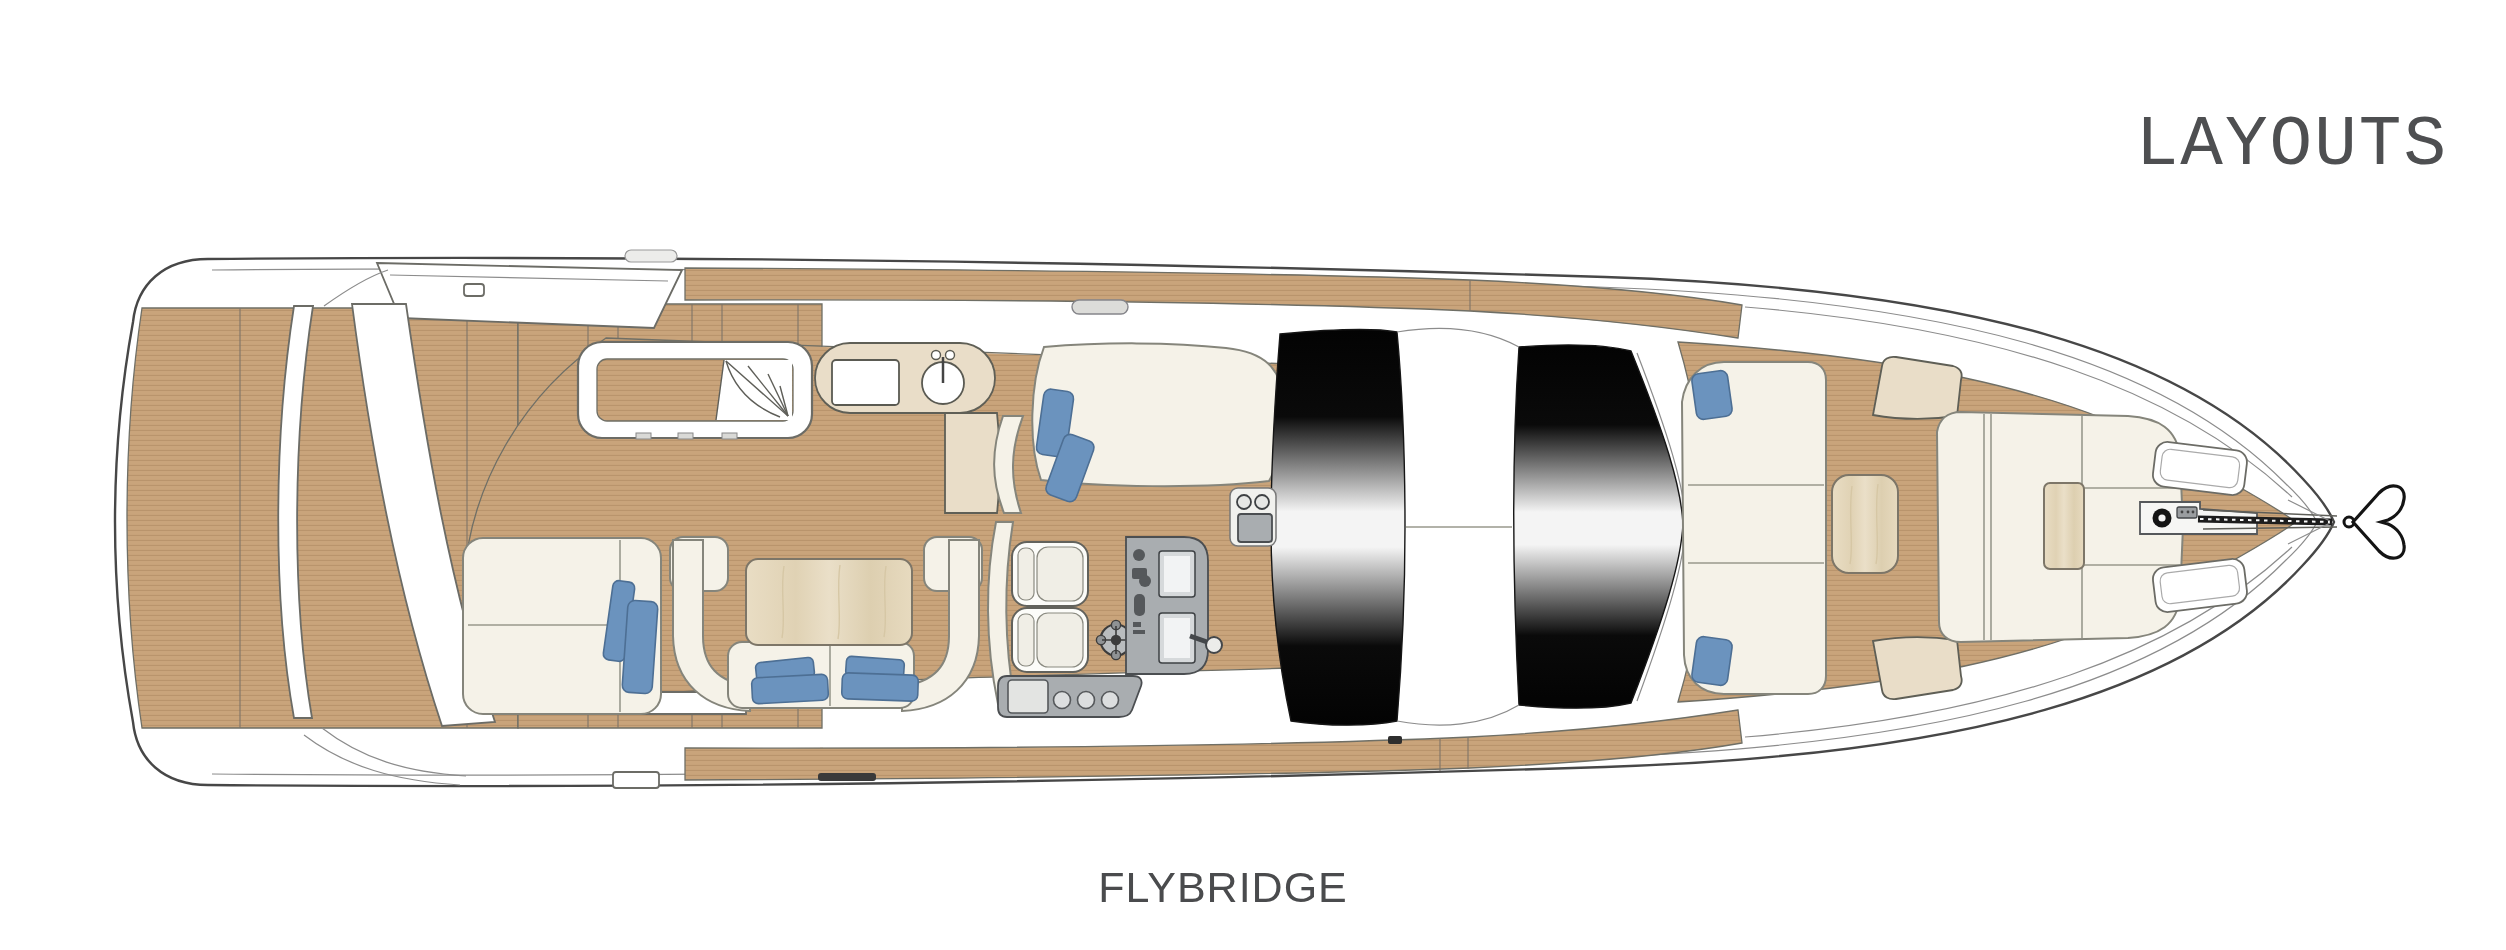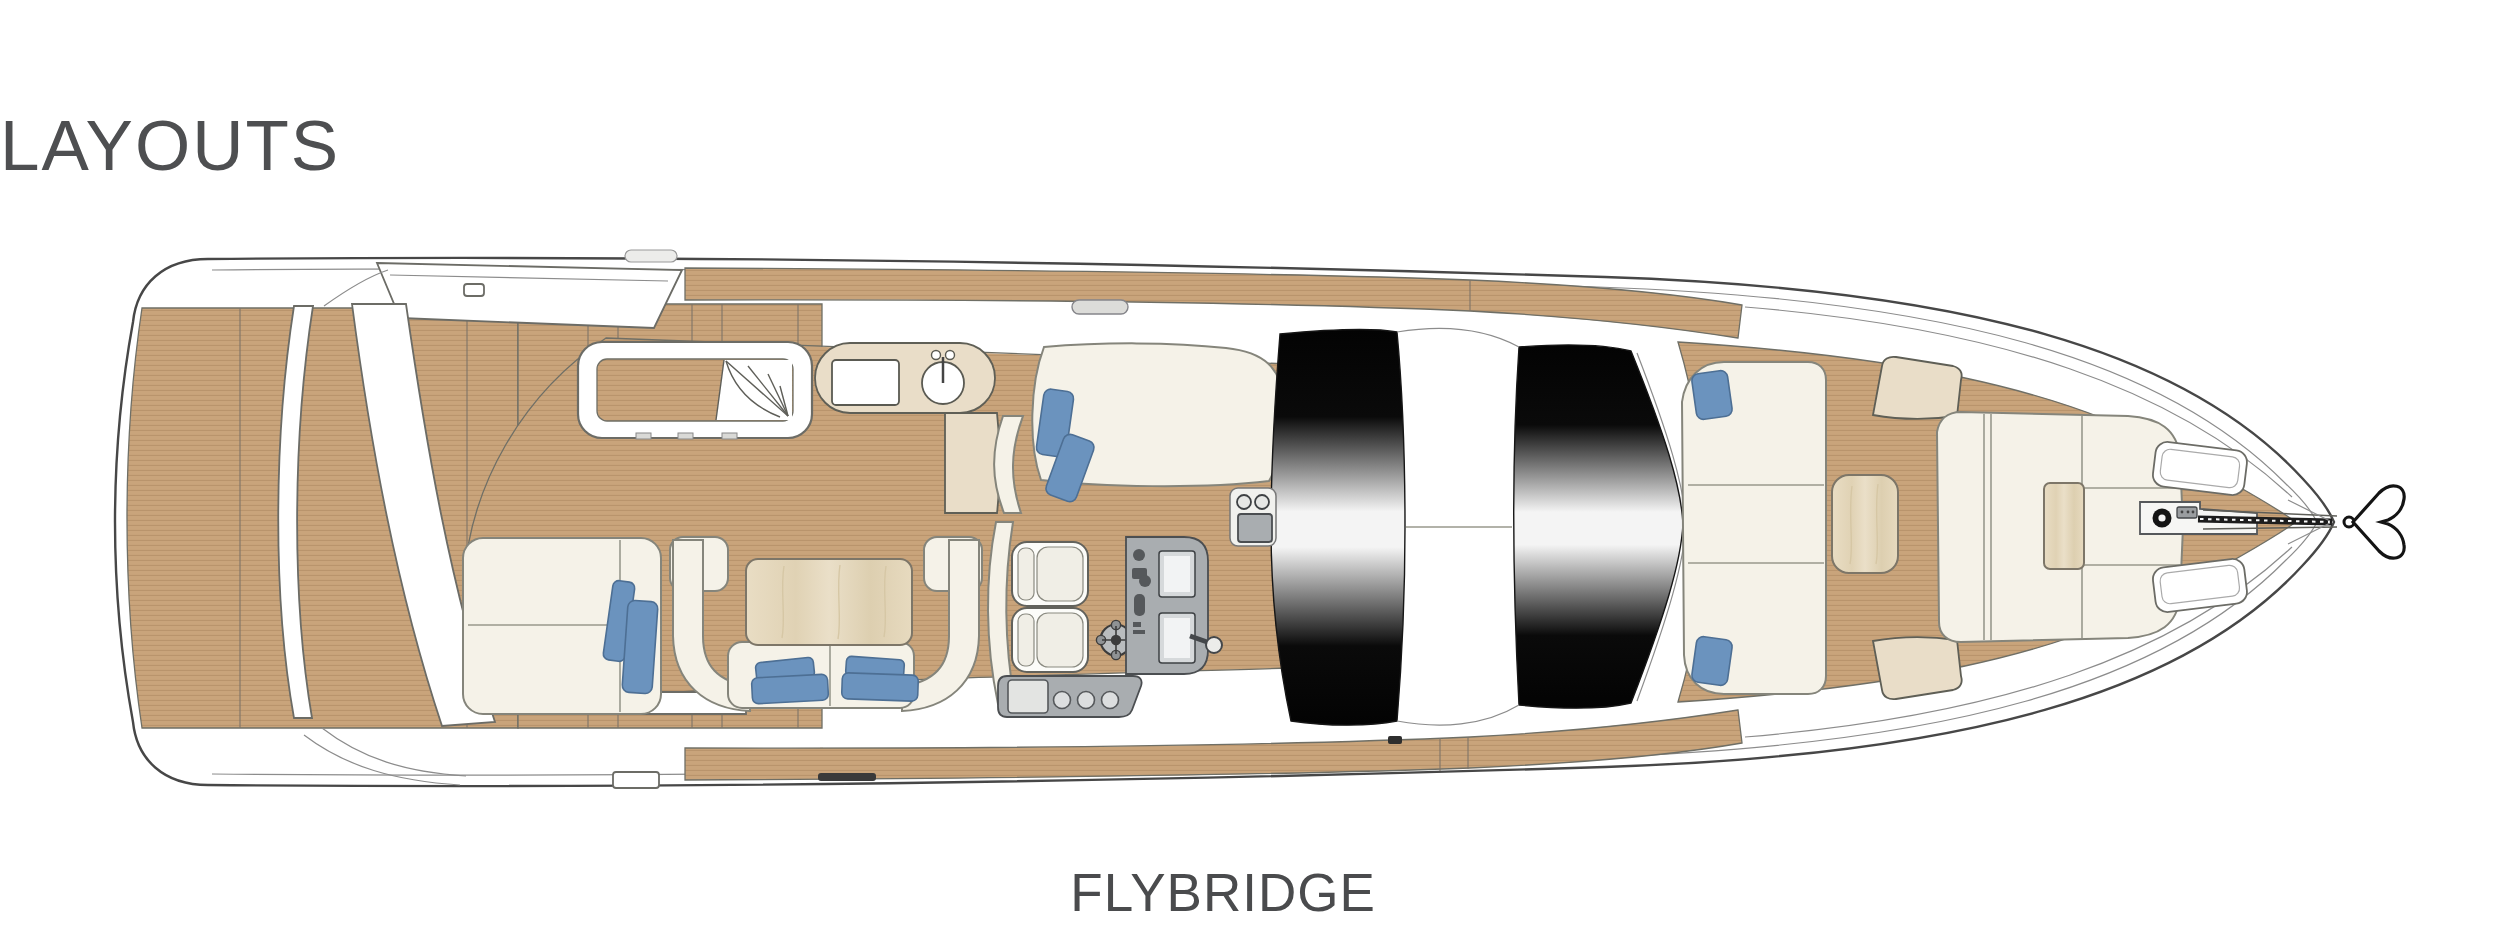--- a/index.html
+++ b/index.html
@@ -1,24 +1,25 @@
 <!DOCTYPE html>
 <html style="--c-title-text: #4e4f51; --c-caption-text: #4a4b4d; --c-outline: #474747; --c-teak: #c9a47b; --c-teak-stripe: #b9946c; --c-upholstery: #f5f2e8; --c-upholstery-edge: #85857b; --c-counter: #e9ddc8; --c-wood: #e4d6ba; --c-wood-streak: #d6c7a5; --c-cushion: #6b93be; --c-cushion-edge: #4d6f94; --c-console: #a9adb0; --c-console-screen: #d6d9db; --c-glass-dark: #030303; --c-glass-light: #f4f4f4;"><head>
 <meta charset="utf-8">
 <style>
   html,body{margin:0;padding:0;background:#ffffff;}
   body{position:relative;width:2506px;height:950px;font-family:"Liberation Sans",sans-serif;overflow:hidden;}
   .page-title{
-    position:absolute;top:62px;left:0;right:58px;text-align:left;
+    position:absolute;top:62px;left:0;right:58px;text-align:right;
     font-size:71px;font-weight:300;letter-spacing:2px;line-height:1;
     color:var(--c-title-text,#4e4f51);
+    font-family:Liberation Mono, monospace;
   }
   .deck-caption{
     position:absolute;top:866px;left:0;right:60px;text-align:center;
-    font-size:53px;font-weight:500;letter-spacing:1px;line-height:1;
+    font-size:43px;font-weight:500;letter-spacing:1px;line-height:1;
     color:var(--c-caption-text,#4a4b4d);
   }
   .plan-figure{position:absolute;inset:0;}
   svg{display:block;}
   .teak-base{fill:var(--c-teak,#c9a47b)}
   .teak-line{fill:var(--c-teak-stripe,#b9946c)}
   .teak{fill:url(#teakP);stroke:#6f6f66;stroke-width:1.3}
   .joint{stroke:#7e7468;stroke-width:1.1;fill:none}
   .hull{fill:#ffffff;stroke:var(--c-outline,#474747);stroke-width:2.4}
   .white-s{fill:#ffffff;stroke:#6c6c66;stroke-width:1.8}

